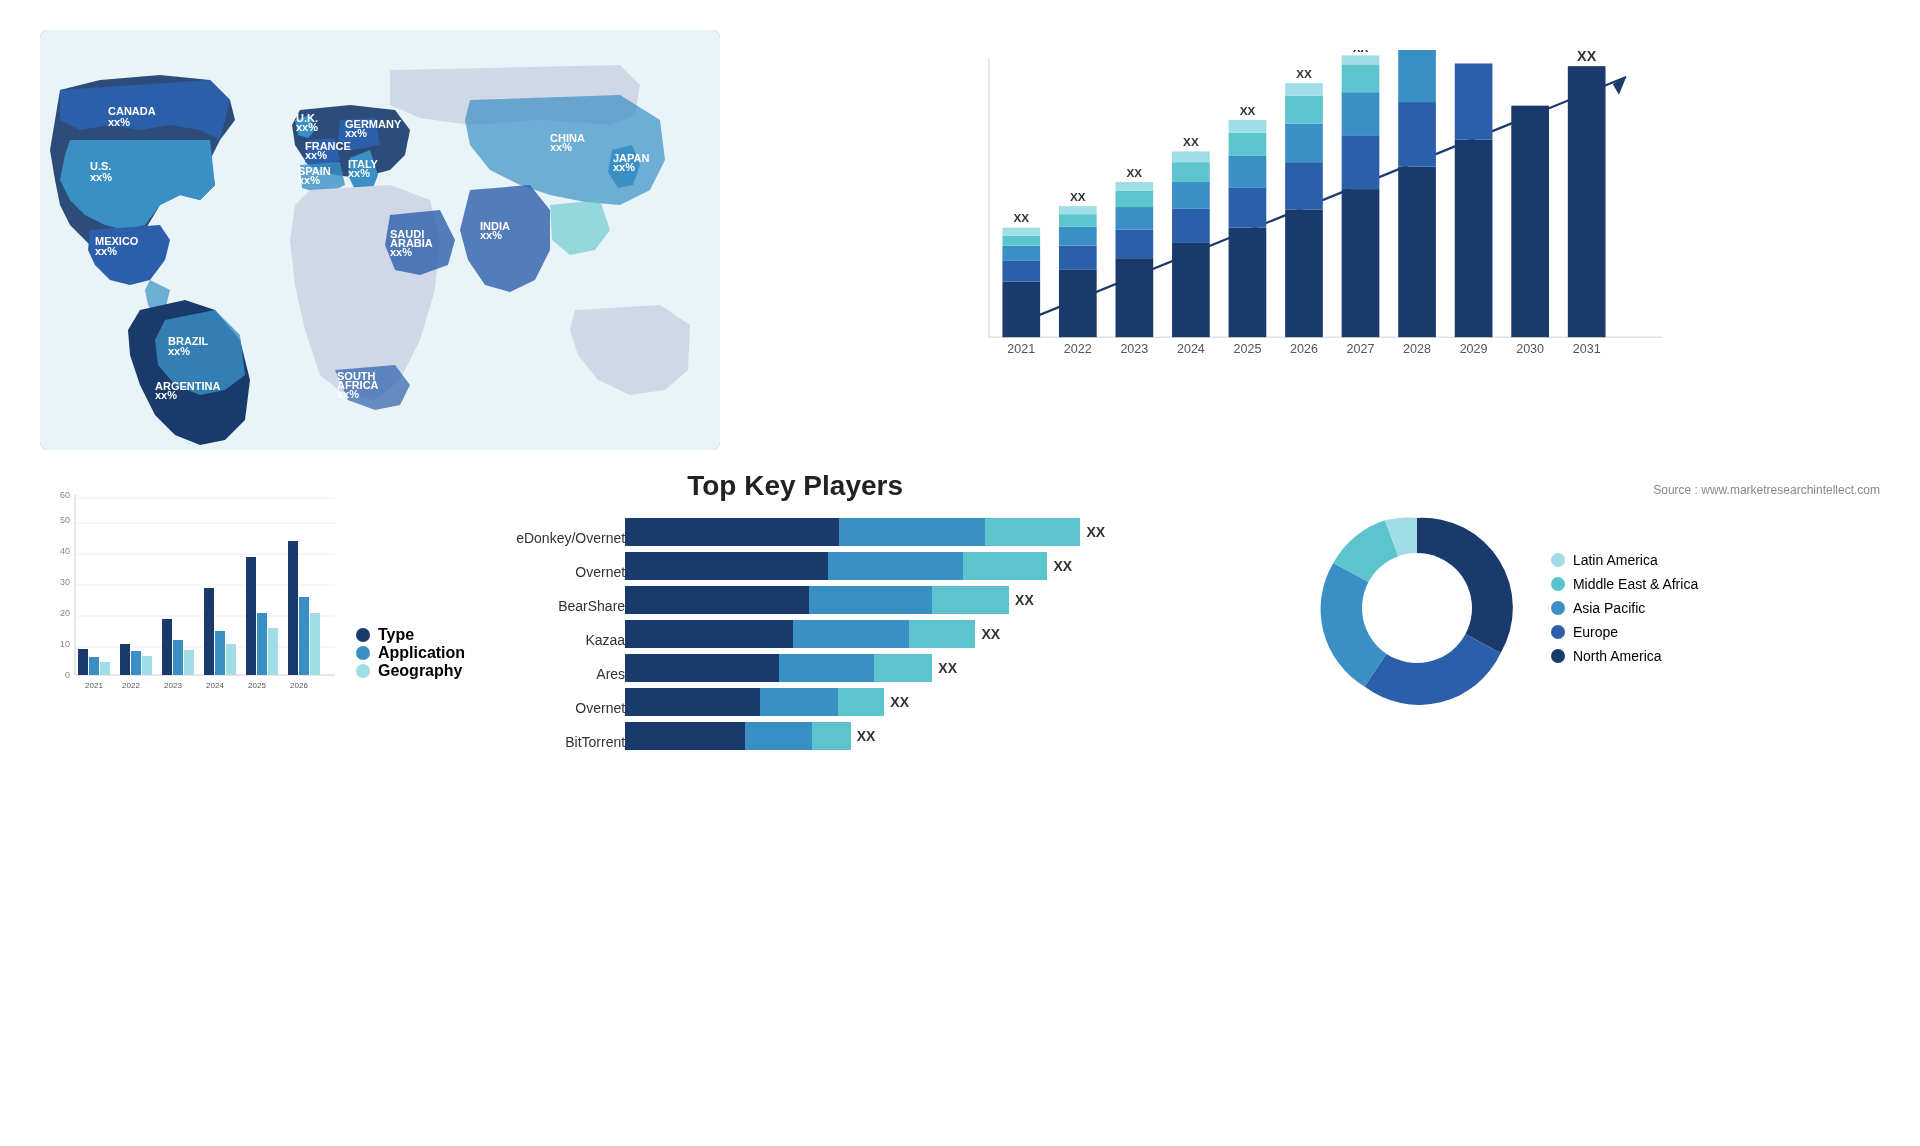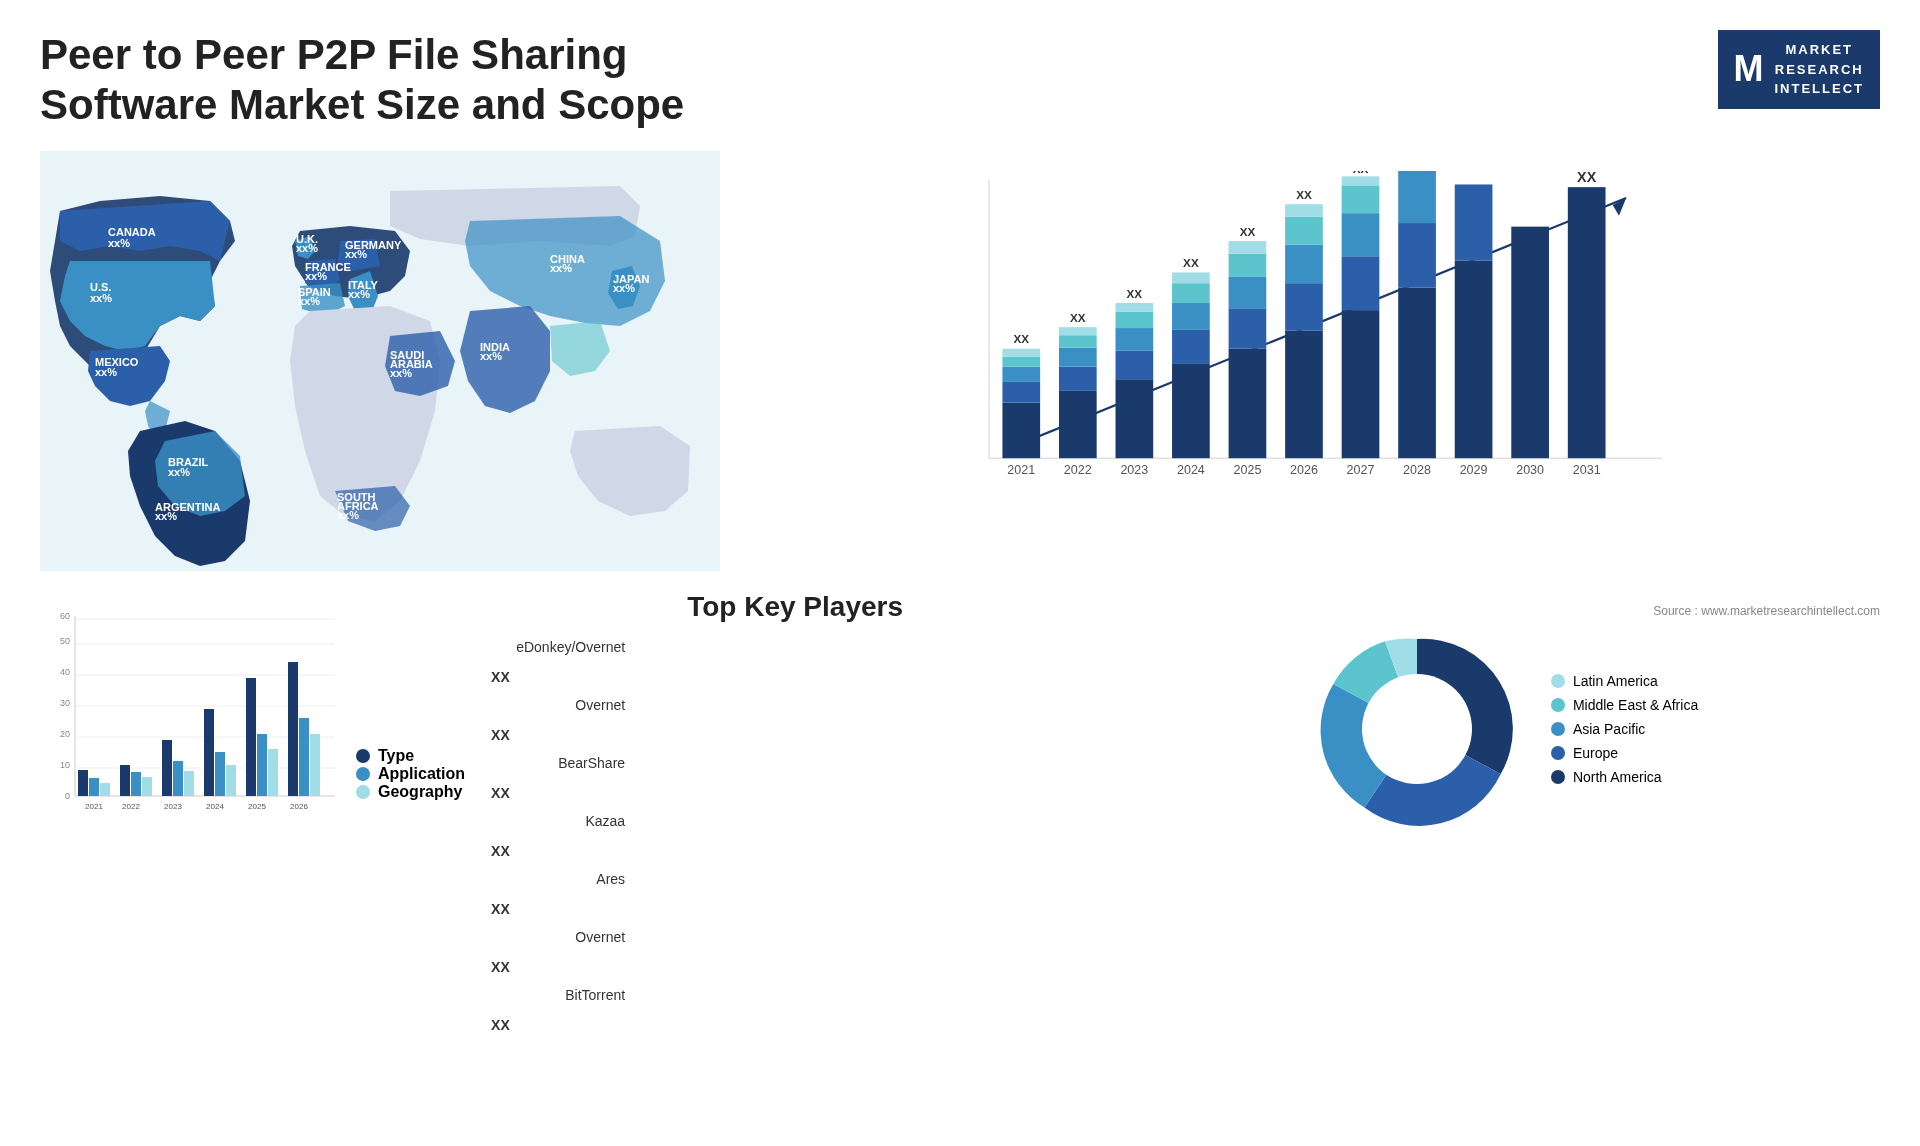--- a/index.html
+++ b/index.html
@@ -64,21 +64,21 @@
     .top-section {
       display: flex;
       gap: 20px;
       height: 420px;
       margin-bottom: 20px;
     }
     .map-area {
       flex: 0 0 680px;
       position: relative;
       background: #a3a3a3;
-      border-radius: 0;
+      border-radius: 8px;
       overflow: hidden;
     }
     .bar-chart-area {
       flex: 1;
       position: relative;
       padding: 20px 20px 50px 60px;
     }
     
     .bottom-section {
       display: flex;
@@ -132,23 +132,21 @@
     }
 
     
     .players-list {
       display: flex;
       flex-direction: column;
       gap: 6px;
     }
     .player-row {
       display: flex;
-      align-items: flex-start;
-      gap: 8px;
-      flex-direction: column;
+      align-items: flex-end;
     }
     .player-name {
       font-size: 14px;
       color: #333;
       width: 140px;
       text-align: right;
     }
     .player-bar-container {
       flex: 1;
       height: 28px;
@@ -189,31 +187,20 @@
       color: #888;
       text-align: right;
       margin-top: 4px;
     }
   </style>
 </head>
 <body>
 
 <div class="page-container">
 
-  <div class="header">
-    <h1 class="title">Peer to Peer P2P File Sharing Software Market Size and Scope</h1>
-    <div class="logo-area">
-      <div class="logo-box">
-        <div class="logo-m">M</div>
-        <div class="logo-text">
-          MARKET<br>RESEARCH<br>INTELLECT
-        </div>
-      </div>
-    </div>
-  </div>
 
   <div class="top-section">
 
     <div class="map-area">
       <svg class="map-svg" viewBox="0 0 680 420" xmlns="http://www.w3.org/2000/svg">
 
         <rect width="680" height="420" fill="#e8f4f8"></rect>
 
         <path d="M20,60 L60,50 L120,45 L170,50 L190,70 L195,90 L180,110 L170,130 L175,155 L160,170 L140,165 L120,175 L105,200 L90,220 L75,230 L60,225 L45,210 L30,195 L20,175 L15,150 L10,120 L15,90 Z" fill="#1a3a6b" opacity="0.9"></path>
 

